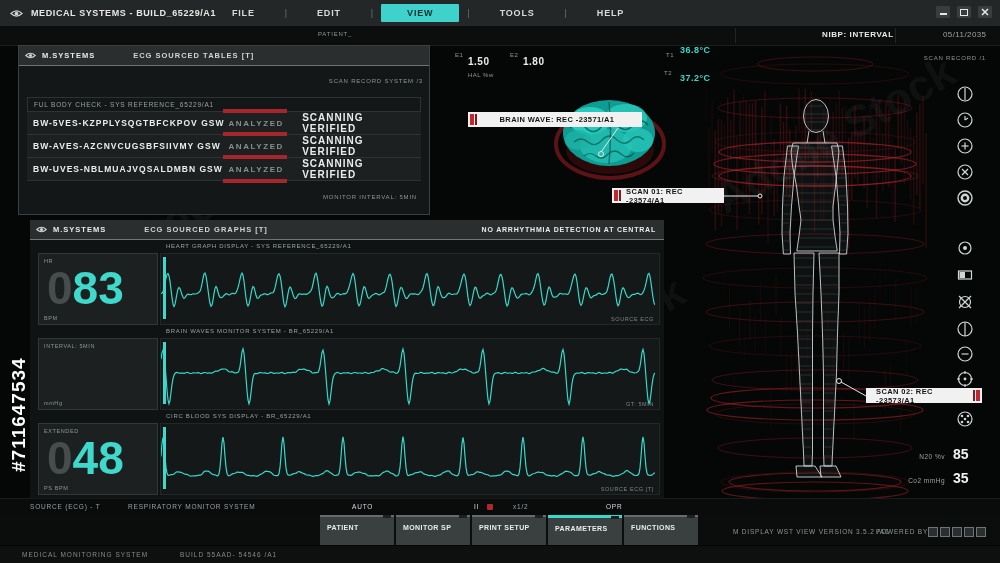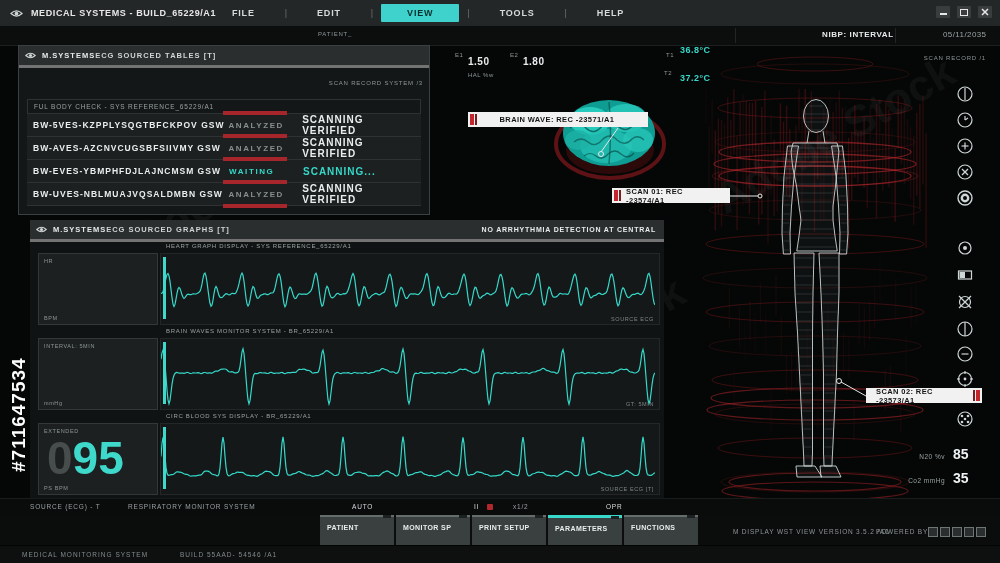--- a/index.html
+++ b/index.html
@@ -13,23 +13,23 @@
   .menus{position:absolute;left:210px;top:0;height:26px;display:flex;align-items:center;gap:8px;}
   .menuitem{font-size:9px;font-weight:bold;letter-spacing:.8px;color:#d7dada;padding:4px 22px;cursor:default;}
   .menuitem.active{background:#3fd2cc;color:#06312e;border-radius:1px;padding:4px 26px;}
   .msep{color:#6a6f6f;font-size:9px;}
   .wctrls{position:absolute;right:8px;top:6px;display:flex;gap:7px;}
   .wc{width:14px;height:12px;background:#3a3d3d;border-radius:1px;display:flex;align-items:center;justify-content:center;}
   
   .subtop{position:absolute;left:0;top:26px;right:0;height:19px;background:#0c0e0e;border-bottom:1px solid #1c1f1f;}
   .vdiv{position:absolute;top:28px;width:1px;height:15px;background:#222525;}
   
-  .panel-h{height:19px;background:#2b2e2e;display:flex;align-items:center;border-bottom:3px solid #737373;}
+  .panel-h{height:19px;background:#2b2e2e;display:flex;align-items:center;border-bottom:1px solid #737373;}
   .panel-h .sys{font-size:7.5px;font-weight:bold;letter-spacing:1px;color:#e6e9e9;margin:0 0 0 6px;}
-  .panel-h .ttl{font-size:7.5px;font-weight:bold;letter-spacing:1px;color:#cfd4d4;}
+  .panel-h .ttl{font-size:7.5px;font-weight:bold;letter-spacing:1px;color:#cfd4d4;margin-left:38px;}
   .panel-h .right{margin-left:auto;margin-right:8px;font-size:7px;font-weight:bold;letter-spacing:.8px;color:#e8ebeb;}
   .tables{position:absolute;left:18px;top:45px;width:410px;height:168px;background:#141717;border:1px solid #3c4040;}
   .tinymeta{font-size:6px;letter-spacing:.8px;color:#8e9595;}
   .subhdr{margin:10px 8px 0 8px;border:1px solid #2e3232;border-bottom:none;padding:3px 6px;
           font-size:6.5px;letter-spacing:.8px;color:#9aa1a1;}
   .trow{position:relative;margin:0 8px;height:22px;background:#1d2020;border-top:1px solid #2e3232;
         display:flex;align-items:center;}
   .trow .tid{width:196px;padding-left:6px;font-size:8.5px;font-weight:bold;letter-spacing:1px;color:#e9eded;}
   .trow .tstat{width:74px;font-size:8px;font-weight:bold;letter-spacing:1.6px;color:#878f8f;}
   .trow .tres{font-size:10px;font-weight:bold;letter-spacing:1px;color:#e9eded;}
@@ -43,21 +43,21 @@
   .tile .unit{position:absolute;left:5px;bottom:3px;font-size:5.5px;letter-spacing:.6px;color:#8e9595;}
   .tile .val{position:absolute;left:8px;top:6px;font-size:46px;font-weight:bold;line-height:56px;color:#3fd9cc;}
   .tile .pad{color:#474d4d;}
   .tile .v2{font-size:38px;}  .tile .v2sub{font-size:20px;font-weight:bold;}
   .graphbox{position:absolute;left:130px;width:498px;height:70px;background:#141818;border:1px solid #232727;}
   .cursor{position:absolute;left:2px;top:3px;width:3px;height:62px;background:#3fd9cc;}
   .gnote{position:absolute;right:5px;bottom:2px;font-size:5.5px;letter-spacing:.6px;color:#7e8585;}
   .wave path{fill:none;stroke:#35d8c9;stroke-width:1.2;}
   
   .callout{position:absolute;height:13px;background:#f1f1f1;color:#141414;font-size:7.5px;font-weight:bold;
-           letter-spacing:.4px;display:flex;align-items:center;justify-content:center;padding:1px 16px 1px 14px;}
+           letter-spacing:.4px;display:flex;align-items:center;justify-content:center;padding:1px 10px 1px 14px;}
   .callout::before{content:"";position:absolute;left:2px;top:2px;bottom:2px;width:4px;background:#c1272d;}
   .callout::after{content:"";position:absolute;left:7px;top:2px;bottom:2px;width:2px;background:#801a1e;}
   .callout.rbar{padding:1px 14px 1px 10px;}
   .callout.rbar::before{left:auto;right:2px;}
   .callout.rbar::after{left:auto;right:7px;}
   
   .slab{font-size:6px;color:#8e9595;letter-spacing:.5px;}
   .sval{font-size:10px;font-weight:bold;color:#e8ebeb;letter-spacing:.5px;}
   .tval{font-size:9px;font-weight:bold;color:#35d8c9;letter-spacing:.5px;}
   .gasrow{position:absolute;display:flex;align-items:baseline;gap:8px;}
@@ -153,26 +153,20 @@
       <span class="tres">SCANNING VERIFIED</span>
     </div>
     <div class="trow">
       <span class="redbar"></span>
       <span class="tid">BW-AVES-AZCNVCUGSBFSIIVMY GSW</span>
       <span class="tstat">ANALYZED</span>
       <span class="tres">SCANNING VERIFIED</span>
     </div>
     <div class="trow">
       <span class="redbar"></span>
-      <span class="tid">BW-EVES-YBMPHFDJLAJNCMSM GSW</span>
-      <span class="tstat teal">WAITING</span>
-      <span class="tres teal">SCANNING...</span>
-    </div>
-    <div class="trow">
-      <span class="redbar"></span>
       <span class="tid">BW-UVES-NBLMUAJVQSALDMBN GSW</span>
       <span class="tstat">ANALYZED</span>
       <span class="tres">SCANNING VERIFIED</span>
     </div>
     <div class="tfoot"><span class="redbar" style="top:-2px;"></span>
       <span class="tinymeta">MONITOR INTERVAL: 5MIN</span></div>
   </div>
 
   <div class="graphs">
     <div class="panel-h">
@@ -181,20 +175,21 @@
           <circle cx="7" cy="7" r="2" fill="#cfd4d4"></circle>
       </svg>
       <span class="sys">M.SYSTEMS</span>
       <span class="ttl">ECG SOURCED GRAPHS [T]</span>
       <span class="right">NO ARRHYTHMIA DETECTION AT CENTRAL</span>
     </div>
 
     <span class="seclabel" style="left:136px;top:23px;">HEART GRAPH DISPLAY - SYS REFERENCE_65229/A1</span>
     <div class="tile" style="top:33px;">
       <span class="lab">HR</span>
+      <span class="val"><span class="pad">0</span><span>83</span></span>
       <span class="unit">BPM</span>
     </div>
     <div class="graphbox" style="top:33px;">
       <div class="cursor"></div>
       <svg class="wave" width="494" height="70">
           <path id="wave0" d="M0,39.4L1,39.2L2,37.5L3,33.9L4,29.0L5,24.1L6,20.6L7,19.6L8,21.9L9,27.4L10,35.4L11,43.7L12,50.1L13,52.5L14,50.4L15,45.2L16,39.3L17,35.0L18,33.4L19,34.5L20,37.4L21,40.8L22,43.3L23,44.4L24,43.7L25,42.1L26,40.7L27,40.1L28,40.4L29,40.7L30,40.7L31,40.2L32,39.8L33,39.8L34,40.0L35,39.9L36,39.5L37,38.9L38,38.3L39,37.1L40,34.4L41,29.9L42,24.3L43,20.0L44,19.0L45,21.9L46,28.1L47,35.8L48,43.4L49,49.3L50,52.2L51,51.0L52,46.1L53,39.6L54,34.4L55,32.5L56,34.3L57,38.0L58,41.4L59,43.2L60,43.7L61,43.4L62,42.6L63,41.5L64,40.4L65,39.7L66,39.8L67,40.5L68,40.9L69,40.6L70,39.9L71,39.3L72,39.4L73,39.7L74,39.6L75,38.6L76,36.6L77,33.6L78,29.7L79,25.1L80,20.9L81,19.1L82,21.2L83,27.3L84,35.8L85,44.0L86,49.8L87,51.9L88,50.3L89,45.9L90,40.2L91,35.2L92,32.6L93,33.5L94,37.1L95,41.3L96,44.0L97,44.4L98,43.3L99,41.9L100,41.1L101,40.7L102,40.4L103,39.9L104,39.8L105,40.1L106,40.6L107,40.7L108,40.1L109,39.4L110,38.9L111,39.0L112,38.7L113,37.2L114,33.9L115,29.3L116,24.4L117,20.9L118,19.8L119,21.9L120,27.2L121,34.9L122,43.3L123,49.9L124,52.7L125,50.9L126,45.7L127,39.6L128,34.9L129,33.1L130,34.1L131,37.1L132,40.5L133,43.3L134,44.6L135,44.2L136,42.6L137,40.9L138,39.9L139,39.9L140,40.2L141,40.4L142,40.2L143,40.0L144,40.1L145,40.3L146,40.2L147,39.6L148,38.7L149,37.8L150,36.6L151,34.2L152,30.0L153,24.8L154,20.5L155,19.2L156,21.9L157,27.9L158,35.5L159,43.0L160,49.0L161,52.1L162,51.2L163,46.6L164,40.1L165,34.6L166,32.3L167,33.8L168,37.5L169,41.1L170,43.2L171,43.9L172,43.7L173,42.9L174,41.8L175,40.5L176,39.5L177,39.3L178,40.0L179,40.7L180,40.7L181,40.3L182,39.8L183,39.7L184,39.8L185,39.4L186,38.3L187,36.2L188,33.3L189,29.6L190,25.3L191,21.4L192,19.6L193,21.4L194,27.2L195,35.4L196,43.6L197,49.5L198,51.8L199,50.4L200,46.2L201,40.6L202,35.5L203,32.7L204,33.3L205,36.6L206,40.8L207,43.7L208,44.5L209,43.7L210,42.3L211,41.4L212,40.8L213,40.3L214,39.6L215,39.4L216,39.7L217,40.4L218,40.9L219,40.6L220,39.9L221,39.2L222,38.8L223,38.4L224,36.8L225,33.6L226,29.1L227,24.5L228,21.1L229,20.2L230,22.4L231,27.4L232,34.7L233,42.8L234,49.4L235,52.4L236,50.9L237,46.0L238,40.0L239,35.2L240,33.3L241,34.1L242,36.8L243,40.1L244,42.8L245,44.4L246,44.4L247,43.1L248,41.4L249,40.2L250,39.9L251,39.9L252,40.1L253,39.9L254,39.8L255,40.1L256,40.5L257,40.6L258,40.0L259,38.9L260,37.6L261,36.1L262,33.7L263,29.8L264,24.9L265,20.8L266,19.6L267,22.2L268,28.1L269,35.5L270,42.8L271,48.6L272,51.6L273,51.0L274,46.8L275,40.6L276,35.1L277,32.6L278,33.8L279,37.3L280,40.8L281,42.9L282,43.6L283,43.6L284,43.2L285,42.3L286,41.0L287,39.8L288,39.1L289,39.5L290,40.2L291,40.5L292,40.3L293,40.0L294,40.0L295,40.1L296,39.7L297,38.4L298,36.0L299,32.8L300,29.1L301,25.0L302,21.5L303,20.1L304,21.9L305,27.4L306,35.4L307,43.4L308,49.2L309,51.5L310,50.1L311,46.1L312,40.8L313,36.0L314,33.3L315,33.6L316,36.5L317,40.4L318,43.3L319,44.3L320,43.7L321,42.5L322,41.7L323,41.2L324,40.7L325,39.8L326,39.2L327,39.3L328,39.9L329,40.6L330,40.8L331,40.3L332,39.6L333,39.1L334,38.4L335,36.7L336,33.4L337,28.8L338,24.1L339,21.0L340,20.4L341,22.8L342,27.9L343,35.0L344,42.7L345,49.0L346,52.0L347,50.7L348,45.9L349,40.1L350,35.5L351,33.6L352,34.5L353,37.0L354,39.9L355,42.4L356,43.9L357,44.1L358,43.2L359,41.8L360,40.6L361,40.2L362,40.0L363,40.0L364,39.7L365,39.4L366,39.7L367,40.3L368,40.8L369,40.5L370,39.4L371,37.9L372,36.0L373,33.3L374,29.4L375,24.6L376,20.6L377,19.6L378,22.5L379,28.5L380,35.9L381,43.0L382,48.4L383,51.1L384,50.4L385,46.5L386,40.7L387,35.4L388,33.0L389,34.1L390,37.4L391,40.7L392,42.7L393,43.2L394,43.2L395,42.9L396,42.4L397,41.4L398,40.3L399,39.4L400,39.5L401,39.9L402,40.1L403,40.0L404,39.8L405,40.0L406,40.3L407,40.1L408,38.8L409,36.2L410,32.7L411,28.6L412,24.5L413,21.3L414,20.1L415,22.2L416,27.8L417,35.7L418,43.6L419,49.2L420,51.3L421,49.7L422,45.6L423,40.6L424,36.1L425,33.7L426,34.1L427,36.8L428,40.3L429,43.0L430,43.9L431,43.3L432,42.3L433,41.6L434,41.4L435,41.1L436,40.3L437,39.5L438,39.1L439,39.4L440,40.1L441,40.5L442,40.3L443,39.9L444,39.4L445,38.8L446,37.0L447,33.5L448,28.6L449,23.7L450,20.5L451,20.1L452,23.0L453,28.4L454,35.5L455,43.0L456,49.0L457,51.8L458,50.4L459,45.6L460,39.8L461,35.4L462,33.8L463,34.9L464,37.5L465,40.2L466,42.3L467,43.4L468,43.6L469,42.9L470,41.7L471,40.8L472,40.4L473,40.4L474,40.3L475,39.8L476,39.3L477,39.2L478,39.8L479,40.5L480,40.6L481,39.9L482,38.4L483,36.3L484,33.4L485,29.2L486,24.3L487,20.3L488,19.3L489,22.3L490,28.6L491,36.4L492,43.5L493,48.7L494,51.0"></path>
         </svg>
       <span class="gnote">SOURCE ECG</span>
     </div>
 
@@ -207,21 +202,21 @@
       <div class="cursor"></div>
       <svg class="wave" width="494" height="70">
           <path id="wave1" d="M0,20.2L1,13.8L2,11.1L3,15.2L4,25.1L5,38.0L6,51.0L7,60.9L8,64.7L9,61.3L10,53.5L11,45.4L12,39.7L13,36.3L14,34.5L15,33.6L16,33.4L17,33.8L18,34.2L19,34.2L20,34.1L21,34.0L22,34.2L23,34.4L24,34.2L25,33.7L26,33.3L27,33.5L28,34.0L29,34.5L30,34.5L31,34.2L32,33.8L33,33.8L34,34.0L35,34.0L36,33.8L37,33.6L38,33.8L39,34.3L40,34.7L41,34.5L42,33.9L43,33.5L44,33.5L45,33.8L46,34.1L47,34.1L48,33.9L49,33.9L50,34.1L51,34.1L52,33.6L53,32.9L54,32.2L55,32.0L56,32.1L57,32.1L58,31.6L59,30.8L60,30.2L61,30.0L62,30.1L63,30.0L64,30.0L65,30.2L66,30.9L67,32.0L68,32.8L69,33.0L70,32.8L71,32.7L72,33.0L73,33.6L74,33.9L75,33.9L76,33.7L77,33.3L78,31.7L79,27.6L80,20.4L81,12.8L82,9.8L83,14.5L84,25.4L85,38.8L86,51.5L87,61.0L88,64.8L89,61.7L90,53.8L91,45.1L92,38.6L93,35.3L94,34.4L95,34.6L96,34.7L97,34.4L98,33.9L99,33.5L100,33.7L101,34.0L102,34.0L103,33.9L104,33.9L105,34.1L106,34.5L107,34.5L108,34.1L109,33.5L110,33.3L111,33.6L112,34.2L113,34.4L114,34.3L115,34.0L116,34.0L117,34.1L118,34.2L119,33.9L120,33.5L121,33.4L122,33.9L123,34.5L124,34.7L125,34.3L126,33.8L127,33.6L128,33.7L129,33.8L130,33.7L131,33.4L132,33.3L133,33.4L134,33.4L135,33.1L136,32.1L137,31.1L138,30.4L139,30.3L140,30.5L141,30.4L142,30.2L143,30.1L144,30.4L145,30.9L146,31.3L147,31.4L148,31.5L149,31.9L150,32.8L151,33.7L152,34.1L153,33.9L154,33.6L155,33.5L156,33.6L157,33.2L158,31.3L159,26.8L160,20.0L161,13.4L162,11.1L163,15.5L164,25.3L165,37.8L166,50.5L167,60.7L168,65.0L169,61.9L170,53.8L171,45.2L172,39.2L173,36.2L174,34.7L175,33.9L176,33.4L177,33.5L178,34.0L179,34.5L180,34.6L181,34.2L182,33.8L183,33.8L184,33.9L185,34.0L186,33.8L187,33.6L188,33.8L189,34.3L190,34.7L191,34.5L192,34.0L193,33.5L194,33.5L195,33.8L196,34.1L197,34.2L198,34.0L199,34.0L200,34.2L201,34.4L202,34.2L203,33.7L204,33.3L205,33.5L206,34.0L207,34.5L208,34.4L209,34.0L210,33.6L211,33.5L212,33.5L213,33.2L214,32.6L215,32.0L216,31.8L217,31.9L218,31.8L219,31.2L220,30.3L221,29.6L222,29.5L223,30.0L224,30.4L225,30.7L226,31.0L227,31.6L228,32.4L229,33.0L230,33.1L231,32.9L232,32.8L233,33.2L234,33.8L235,34.3L236,34.2L237,33.3L238,31.3L239,27.1L240,20.3L241,13.2L242,10.1L243,14.4L244,25.1L245,38.7L246,51.8L247,61.4L248,64.7L249,61.2L250,53.3L251,45.1L252,39.1L253,35.8L254,34.4L255,34.2L256,34.4L257,34.5L258,34.2L259,33.6L260,33.3L261,33.6L262,34.1L263,34.4L264,34.3L265,34.1L266,34.0L267,34.1L268,34.2L269,33.9L270,33.5L271,33.4L272,33.8L273,34.4L274,34.7L275,34.4L276,33.9L277,33.6L278,33.7L279,34.0L280,34.0L281,33.8L282,33.8L283,34.1L284,34.5L285,34.6L286,34.1L287,33.5L288,33.2L289,33.5L290,33.9L291,34.0L292,33.7L293,33.2L294,32.9L295,32.7L296,32.3L297,31.4L298,30.6L299,30.1L300,30.2L301,30.5L302,30.7L303,30.4L304,30.2L305,30.3L306,30.9L307,31.6L308,32.0L309,32.2L310,32.7L311,33.4L312,34.0L313,34.2L314,33.9L315,33.4L316,33.1L317,32.9L318,31.5L319,27.4L320,20.4L321,13.2L322,10.6L323,15.2L324,25.5L325,38.1L326,50.5L327,60.3L328,64.8L329,62.1L330,54.3L331,45.4L332,38.9L333,35.6L334,34.4L335,34.1L336,33.9L337,33.6L338,33.8L339,34.2L340,34.6L341,34.6L342,34.1L343,33.5L344,33.4L345,33.8L346,34.1L347,34.2L348,34.0L349,34.0L350,34.2L351,34.4L352,34.3L353,33.8L354,33.3L355,33.4L356,34.0L357,34.5L358,34.5L359,34.2L360,33.9L361,33.9L362,34.0L363,34.0L364,33.8L365,33.5L366,33.7L367,34.2L368,34.6L369,34.4L370,33.8L371,33.2L372,33.0L373,33.0L374,33.0L375,32.6L376,32.0L377,31.6L378,31.4L379,31.1L380,30.6L381,29.8L382,29.3L383,29.5L384,30.3L385,31.1L386,31.6L387,31.7L388,32.0L389,32.5L390,33.0L391,33.2L392,33.1L393,33.1L394,33.5L395,34.2L396,34.4L397,33.7L398,31.3L399,26.6L400,19.8L401,13.1L402,10.6L403,14.9L404,25.1L405,38.3L406,51.5L407,61.5L408,65.1L409,61.3L410,53.0L411,44.7L412,39.1L413,36.3L414,34.9L415,34.2L416,34.0L417,34.1L418,34.2L419,34.0L420,33.6L421,33.4L422,33.8L423,34.4L424,34.7L425,34.5L426,33.9L427,33.6L428,33.7L429,33.9L430,34.0L431,33.9L432,33.8L433,34.1L434,34.5L435,34.6L436,34.2L437,33.6L438,33.3L439,33.6L440,34.1L441,34.4L442,34.3L443,34.0L444,34.0L445,34.2L446,34.2L447,33.9L448,33.4L449,33.3L450,33.6L451,34.1L452,34.1L453,33.6L454,32.8L455,32.2L456,31.8L457,31.6L458,31.1L459,30.4L460,30.1L461,30.2L462,30.5L463,30.7L464,30.5L465,30.2L466,30.4L467,31.2L468,32.2L469,32.8L470,33.1L471,33.2L472,33.5L473,33.9L474,34.0L475,33.7L476,33.2L477,32.6L478,31.2L479,27.5L480,20.9L481,13.5L482,10.4L483,14.7L484,25.1L485,38.3L486,51.0L487,60.6L488,64.6L489,61.8L490,54.3L491,45.8L492,39.2L493,35.4L494,33.9"></path>
         </svg>
       <span class="gnote">GT: 5MIN</span>
     </div>
 
     <span class="seclabel" style="left:136px;top:193px;">CIRC BLOOD SYS DISPLAY - BR_65229/A1</span>
     <div class="tile" style="top:203px;">
       <span class="lab">EXTENDED</span>
-      <span class="val"><span class="pad">0</span><span>95</span></span>
+      <span class="val"><span class="pad">0</span><span>48</span></span>
       <span class="unit">PS BPM</span>
     </div>
     <div class="graphbox" style="top:203px;">
       <div class="cursor"></div>
       <svg class="wave" width="494" height="70">
           <path id="wave2" d="M0,32.5L1,19.6L2,13.4L3,19.3L4,32.3L5,43.4L6,49.3L7,51.1L8,51.3L9,51.0L10,50.7L11,50.7L12,50.5L13,50.0L14,49.1L15,48.3L16,47.9L17,47.9L18,48.1L19,48.2L20,48.3L21,48.7L22,49.2L23,49.8L24,50.2L25,50.3L26,50.4L27,50.8L28,51.5L29,52.0L30,52.2L31,52.0L32,51.8L33,51.8L34,51.9L35,51.9L36,51.6L37,51.3L38,51.2L39,51.2L40,50.9L41,50.1L42,48.9L43,47.8L44,47.2L45,47.1L46,47.1L47,47.2L48,47.6L49,48.2L50,49.2L51,50.0L52,50.5L53,50.7L54,50.8L55,51.2L56,51.8L57,51.7L58,49.8L59,43.8L60,32.4L61,19.1L62,13.0L63,19.1L64,32.2L65,43.3L66,49.2L67,51.4L68,51.9L69,51.5L70,50.8L71,50.1L72,49.7L73,49.5L74,49.2L75,48.7L76,48.2L77,48.1L78,48.3L79,48.4L80,48.4L81,48.4L82,48.6L83,49.3L84,50.1L85,50.8L86,51.2L87,51.3L88,51.4L89,51.7L90,51.9L91,51.8L92,51.6L93,51.6L94,51.8L95,52.2L96,52.3L97,51.9L98,51.2L99,50.6L100,50.1L101,49.7L102,49.0L103,48.2L104,47.5L105,47.2L106,47.3L107,47.5L108,47.7L109,47.9L110,48.5L111,49.4L112,50.5L113,51.2L114,51.5L115,51.6L116,51.7L117,51.5L118,49.6L119,43.7L120,32.1L121,18.8L122,12.9L123,19.5L124,32.9L125,43.9L126,49.2L127,50.9L128,51.2L129,51.2L130,50.9L131,50.4L132,49.9L133,49.7L134,49.5L135,49.1L136,48.4L137,47.7L138,47.5L139,47.9L140,48.4L141,48.9L142,49.2L143,49.6L144,50.1L145,50.7L146,51.0L147,51.1L148,51.0L149,51.2L150,51.7L151,52.2L152,52.4L153,52.2L154,51.8L155,51.7L156,51.7L157,51.6L158,51.2L159,50.7L160,50.2L161,49.9L162,49.4L163,48.6L164,47.6L165,46.8L166,46.6L167,47.0L168,47.7L169,48.4L170,49.0L171,49.7L172,50.5L173,51.2L174,51.5L175,51.4L176,51.2L177,51.0L178,49.5L179,44.1L180,32.9L181,19.3L182,12.9L183,19.0L184,32.4L185,43.6L186,49.2L187,50.9L188,51.2L189,51.4L190,51.4L191,50.9L192,50.0L193,49.2L194,48.7L195,48.5L196,48.4L197,48.2L198,48.0L199,48.1L200,48.5L201,49.0L202,49.3L203,49.4L204,49.6L205,50.1L206,50.9L207,51.6L208,51.8L209,51.8L210,51.7L211,51.8L212,51.9L213,51.9L214,51.7L215,51.6L216,51.6L217,51.8L218,51.8L219,51.3L220,50.3L221,49.4L222,48.6L223,48.1L224,47.7L225,47.2L226,46.9L227,47.2L228,47.8L229,48.6L230,49.1L231,49.5L232,49.9L233,50.6L234,51.4L235,51.9L236,52.0L237,51.4L238,49.4L239,43.7L240,32.5L241,19.2L242,12.7L243,18.8L244,32.3L245,43.9L246,49.8L247,51.5L248,51.3L249,50.9L250,50.6L251,50.4L252,50.1L253,49.5L254,49.0L255,48.7L256,48.6L257,48.5L258,48.1L259,47.8L260,47.8L261,48.3L262,49.2L263,49.9L264,50.3L265,50.5L266,50.9L267,51.3L268,51.6L269,51.6L270,51.4L271,51.5L272,51.8L273,52.3L274,52.4L275,52.2L276,51.7L277,51.3L278,51.1L279,50.9L280,50.4L281,49.6L282,48.8L283,48.3L284,47.9L285,47.6L286,47.1L287,46.8L288,47.1L289,48.0L290,49.1L291,50.0L292,50.5L293,50.9L294,51.3L295,51.7L296,51.9L297,51.3L298,49.1L299,43.3L300,32.4L301,19.5L302,13.4L303,19.4L304,32.3L305,43.4L306,49.2L307,51.1L308,51.3L309,51.0L310,50.7L311,50.6L312,50.5L313,50.0L314,49.2L315,48.3L316,47.9L317,47.9L318,48.1L319,48.3L320,48.4L321,48.7L322,49.2L323,49.8L324,50.2L325,50.4L326,50.5L327,50.8L328,51.4L329,52.0L330,52.2L331,52.1L332,51.8L333,51.8L334,51.9L335,51.9L336,51.7L337,51.3L338,51.1L339,51.1L340,50.8L341,50.1L342,49.0L343,47.9L344,47.2L345,47.0L346,47.1L347,47.3L348,47.6L349,48.2L350,49.1L351,50.0L352,50.6L353,50.7L354,50.9L355,51.2L356,51.7L357,51.7L358,49.9L359,43.9L360,32.4L361,19.1L362,13.0L363,19.2L364,32.2L365,43.3L366,49.1L367,51.3L368,51.9L369,51.6L370,50.9L371,50.2L372,49.7L373,49.5L374,49.2L375,48.7L376,48.3L377,48.1L378,48.2L379,48.4L380,48.5L381,48.4L382,48.6L383,49.2L384,50.1L385,50.8L386,51.2L387,51.3L388,51.4L389,51.6L390,51.8L391,51.9L392,51.7L393,51.6L394,51.8L395,52.1L396,52.3L397,52.0L398,51.3L399,50.6L400,50.1L401,49.6L402,49.0L403,48.2L404,47.5L405,47.2L406,47.3L407,47.5L408,47.8L409,48.0L410,48.5L411,49.4L412,50.4L413,51.2L414,51.6L415,51.7L416,51.7L417,51.4L418,49.6L419,43.7L420,32.2L421,18.8L422,12.8L423,19.4L424,32.9L425,44.0L426,49.3L427,50.8L428,51.1L429,51.2L430,50.9L431,50.4L432,49.9L433,49.6L434,49.4L435,49.1L436,48.5L437,47.8L438,47.5L439,47.8L440,48.4L441,48.9L442,49.3L443,49.6L444,50.1L445,50.6L446,51.0L447,51.2L448,51.1L449,51.2L450,51.6L451,52.2L452,52.4L453,52.2L454,51.9L455,51.6L456,51.6L457,51.6L458,51.3L459,50.8L460,50.2L461,49.8L462,49.3L463,48.7L464,47.7L465,46.8L466,46.5L467,46.9L468,47.7L469,48.4L470,49.1L471,49.7L472,50.4L473,51.1L474,51.5L475,51.5L476,51.3L477,50.9L478,49.4L479,44.1L480,32.9L481,19.4L482,12.9L483,19.0L484,32.3L485,43.6L486,49.2L487,50.9L488,51.2L489,51.3L490,51.3L491,50.9L492,50.1L493,49.3L494,48.7"></path>
         </svg>
       <span class="gnote">SOURCE ECG [T]</span>
     </div>
   </div>

